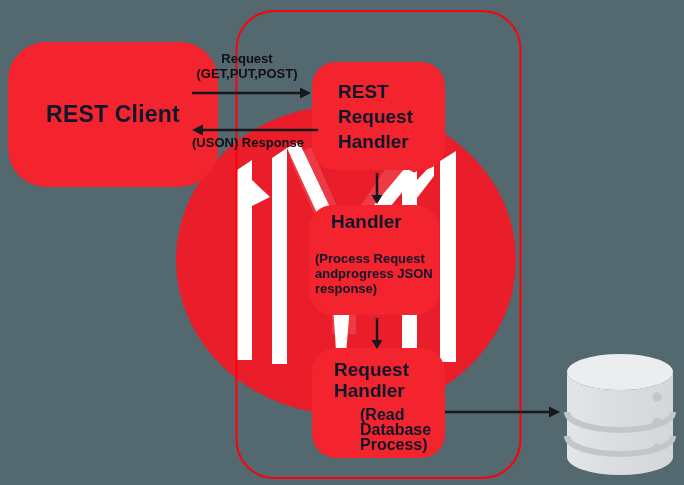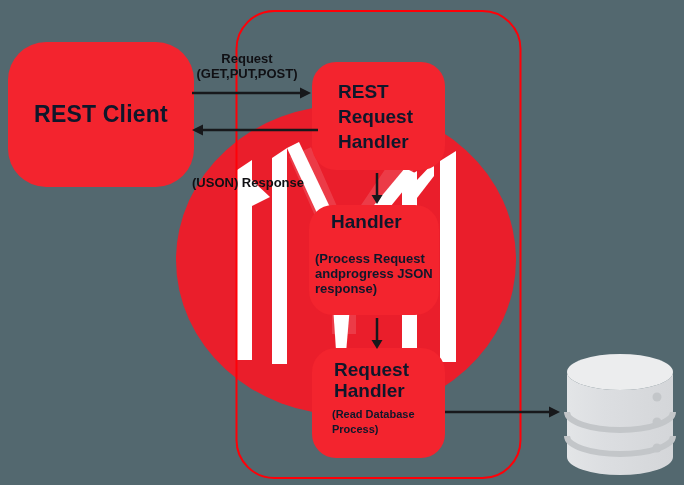--- a/index.html
+++ b/index.html
@@ -5,44 +5,44 @@
   html,body{margin:0;padding:0;background:#53686F;}
   .stage{position:relative;width:684px;height:485px;overflow:hidden;
          font-family:"Liberation Sans",sans-serif;background:#53686F;}
   .layer{position:absolute;left:0;top:0;width:684px;height:485px;}
   .layer.over{pointer-events:none;z-index:3;}
   .layer.under{z-index:0;}
 
   .node{position:absolute;background:#F3242E;color:#0f172a;font-weight:bold;
         border-radius:24px;z-index:2;box-sizing:border-box;}
 
-  .node.rest-client{left:8px;top:42px;width:186px;height:145px;border-radius:38px;
+  .node.rest-client{left:8px;top:42px;width:210px;height:145px;border-radius:38px;
         display:flex;align-items:center;justify-content:center;
         font-size:23px;letter-spacing:.2px;}
 
   .node.request-handler{left:312px;top:62px;width:133px;height:108px;
         padding:17px 0 0 26px;}
   .node.request-handler .title-line{font-size:19px;line-height:25px;}
 
   .node.service-handler{left:309px;top:205px;width:130px;height:110px;
         padding:6px 0 0 0;}
   .node.service-handler .title-line{font-size:19px;line-height:21px;padding-left:22px;}
   .node.service-handler .sub{margin-top:19px;}
   .node.service-handler .sub-line{font-size:13px;line-height:15px;padding-left:6px;}
 
   .node.database-handler{left:312px;top:348px;width:133px;height:110px;
         padding:11px 0 0 0;}
   .node.database-handler .title-line{font-size:19px;line-height:21px;padding-left:22px;}
   .node.database-handler .sub{margin-top:6px;}
-  .node.database-handler .sub-line{font-size:11px;line-height:15px;padding-left:20px;}
+  .node.database-handler .sub-line{font-size:16px;line-height:15px;padding-left:20px;margin-left:28px;}
 
   .arrow-label{position:absolute;z-index:3;color:#101014;font-weight:bold;
         font-size:13px;line-height:15px;text-align:center;}
   .arrow-label.request{left:186px;top:51px;width:122px;}
-  .arrow-label.response{left:188px;top:135px;width:120px;margin-top:40px;}
+  .arrow-label.response{left:188px;top:135px;width:120px;}
 </style>
 </head>
 <body>
 
 <div class="stage">
 
   <svg class="layer under" viewBox="0 0 684 485">
     <ellipse cx="346" cy="260" rx="170" ry="155" fill="#EA1E2B"></ellipse>
     <g fill="#FFFFFF">
       <g opacity="0.13" stroke="#FFFFFF" stroke-width="24" fill="none">

